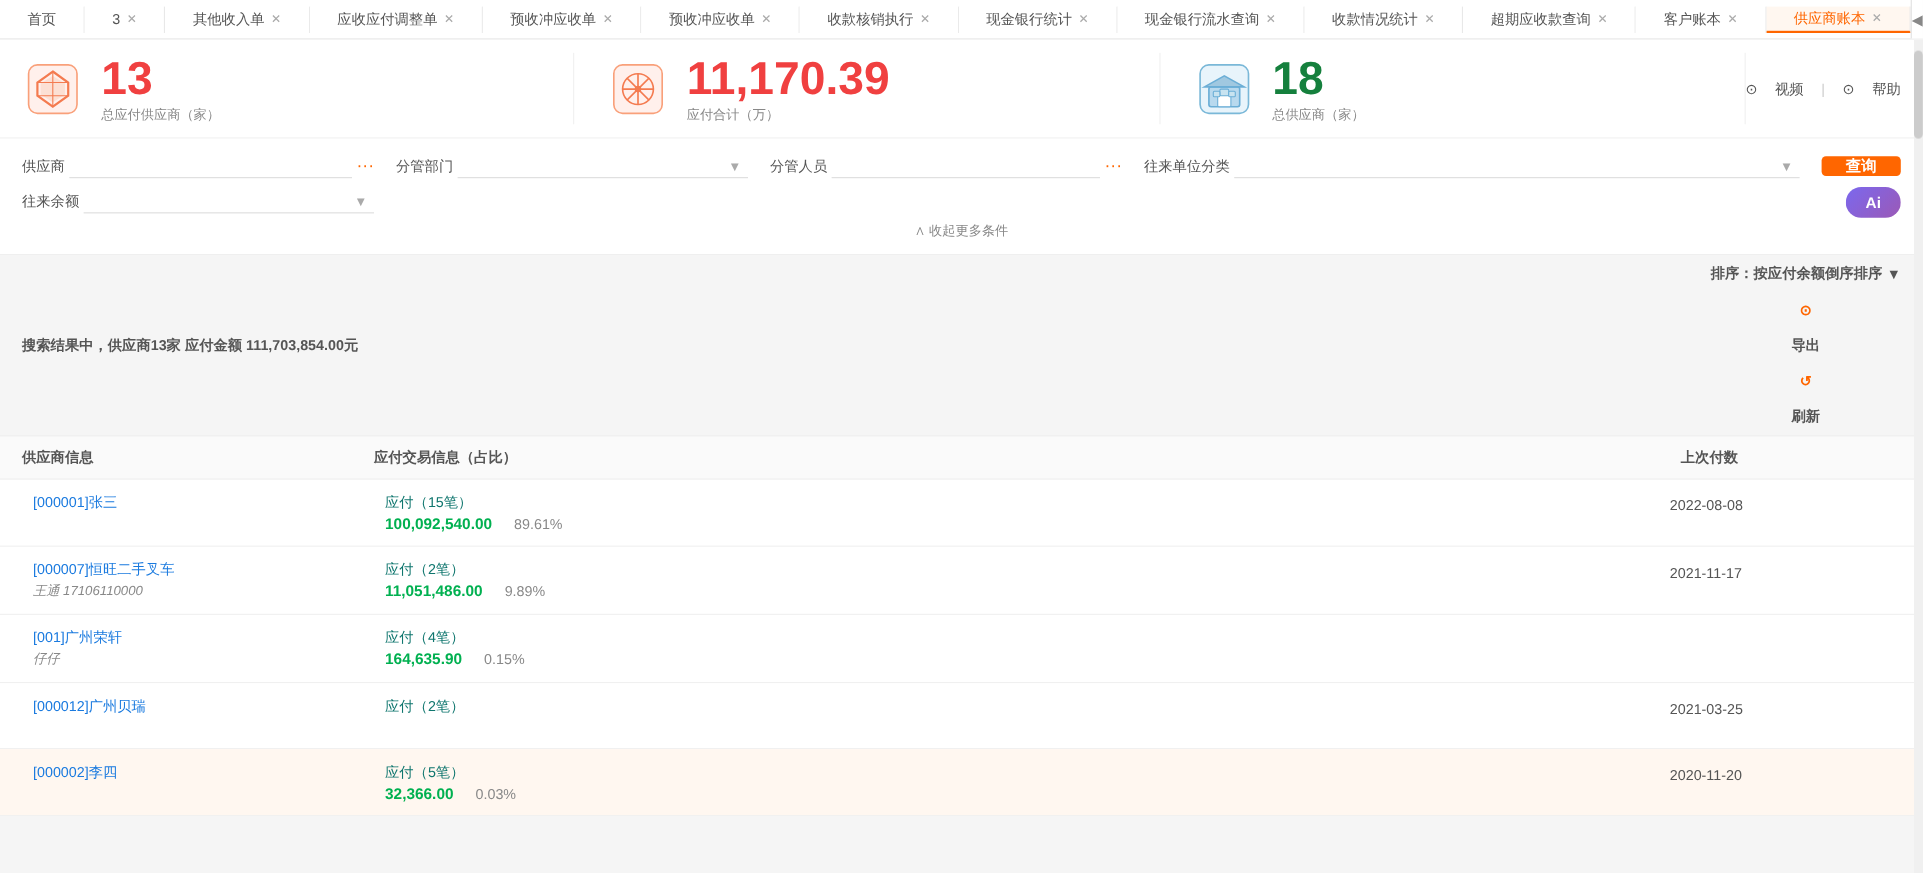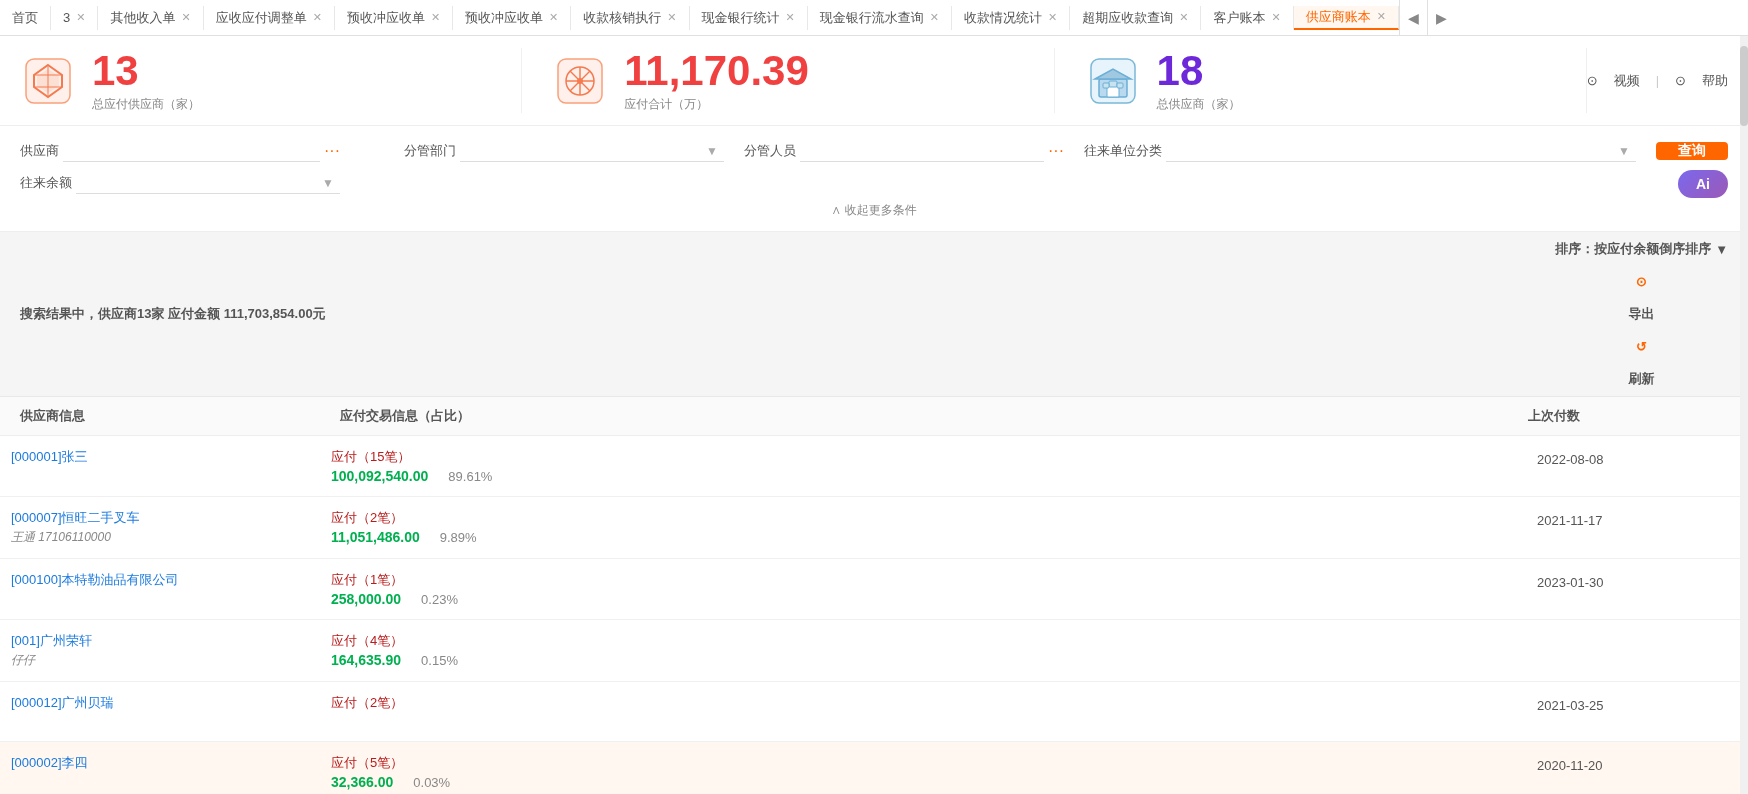--- a/index.html
+++ b/index.html
@@ -11,21 +11,21 @@
       align-items: center;
       background: #fff;
       border-bottom: 1px solid #e0e0e0;
       height: 36px;
       padding: 0;
       overflow: hidden;
     }
     .nav-tab {
       display: flex;
       align-items: center;
-      padding: 0 12px;
+      padding: 0 25px;
       height: 24px;
       border-right: 1px solid #e8e8e8;
       white-space: nowrap;
       cursor: pointer;
       font-size: 13px;
       color: #555;
       background: #fff;
       flex-shrink: 0;
     }
     .nav-tab.active { background: #fff7f0; color: #f60; border-bottom: 2px solid #f60; }
@@ -204,41 +204,41 @@
       border-bottom: 1px solid #eee;
       font-weight: bold;
       color: #555;
     }
     .col-supplier { flex: 0 0 320px; }
     .col-transaction { flex: 1; }
     .col-lastpay { flex: 0 0 200px; }
 
     .table-row {
       display: flex;
-      padding: 12px 11px;
+      padding: 12px 30px;
       border-bottom: 1px solid #f0f0f0;
       align-items: flex-start;
       min-height: 60px;
     }
     .table-row.highlighted { background: #fff7f0; }
 
     .supplier-link {
       color: #1a7adf;
       text-decoration: none;
       cursor: pointer;
       font-size: 13px;
     }
     .supplier-sub {
       font-size: 12px;
       color: #888;
       margin-top: 2px;
       font-style: italic;
     }
 
-    .transaction-label { font-size: 13px; color: #b91c1c; margin-bottom: 2px; }
+    .transaction-label { font-size: 13px; color: #0f766e; margin-bottom: 2px; }
     .transaction-amount {
       font-size: 14px;
       font-weight: bold;
       color: #00b050;
       cursor: pointer;
     }
     .transaction-pct { font-size: 13px; color: #888; margin-left: 20px; }
     .transaction-row { display: flex; align-items: center; }
 
     .last-pay-date { font-size: 13px; color: #555; padding-top: 4px; }
@@ -379,21 +379,21 @@
 
         <rect x="12" y="24" width="28" height="18" rx="2" fill="#b8d9ee" stroke="#6baed6" stroke-width="1.5"></rect>
         <polygon points="8,24 26,14 44,24" fill="#a0c8e0" stroke="#6baed6" stroke-width="1.5"></polygon>
         <rect x="20" y="30" width="12" height="12" rx="1" fill="#fff" stroke="#6baed6" stroke-width="1"></rect>
         <rect x="22" y="26" width="8" height="6" rx="1" fill="#c8e3f0" stroke="#6baed6" stroke-width="1"></rect>
         <rect x="16" y="28" width="6" height="5" rx="1" fill="#c8e3f0" stroke="#6baed6" stroke-width="1"></rect>
         <rect x="30" y="28" width="6" height="5" rx="1" fill="#c8e3f0" stroke="#6baed6" stroke-width="1"></rect>
       </svg>
     </div>
     <div class="summary-content">
-      <div class="big-num" style="color:#6d28d9;">18</div>
+      <div class="big-num" style="color:#15803d;">18</div>
       <div class="label">总供应商（家）</div>
     </div>
   </div>
 
   <div class="summary-right">
     <span style="font-size:13px;">⊙</span>
     <span>视频</span>
     <span style="color:#ccc;">|</span>
     <span style="font-size:13px;">⊙</span>
     <span>帮助</span>
@@ -402,21 +402,21 @@
 
 <div class="search-area">
   <div class="search-row">
 
     <div class="search-field" style="flex:0 0 320px;">
       <label>供应商</label>
       <input class="search-input" type="text" style="flex: 1 1 0%; min-width: 0px;">
       <span class="input-dots">···</span>
     </div>
 
-    <div class="search-field" style="flex:0 0 320px;margin-left:44px;">
+    <div class="search-field" style="flex:0 0 320px;">
       <label>分管部门</label>
       <div class="select-wrapper">
         <select><option></option></select>
         <span class="select-arrow">▼</span>
       </div>
     </div>
 
     <div class="search-field" style="flex:0 0 320px;">
       <label>分管人员</label>
       <input class="search-input" type="text" style="flex: 1 1 0%; min-width: 0px;">
@@ -495,35 +495,20 @@
       <div class="transaction-row">
         <span class="transaction-amount">11,051,486.00</span>
         <span class="transaction-pct">9.89%</span>
       </div>
     </div>
     <div class="col-lastpay">
       <div class="last-pay-date">2021-11-17</div>
     </div>
   </div>
 
-  <div class="table-row">
-    <div class="col-supplier">
-      <a class="supplier-link">[000100]本特勒油品有限公司</a>
-    </div>
-    <div class="col-transaction">
-      <div class="transaction-label">应付（1笔）</div>
-      <div class="transaction-row">
-        <span class="transaction-amount">258,000.00</span>
-        <span class="transaction-pct">0.23%</span>
-      </div>
-    </div>
-    <div class="col-lastpay">
-      <div class="last-pay-date">2023-01-30</div>
-    </div>
-  </div>
 
   <div class="table-row">
     <div class="col-supplier">
       <a class="supplier-link">[001]广州荣轩</a>
       <div class="supplier-sub">仔仔</div>
     </div>
     <div class="col-transaction">
       <div class="transaction-label">应付（4笔）</div>
       <div class="transaction-row">
         <span class="transaction-amount">164,635.90</span>

